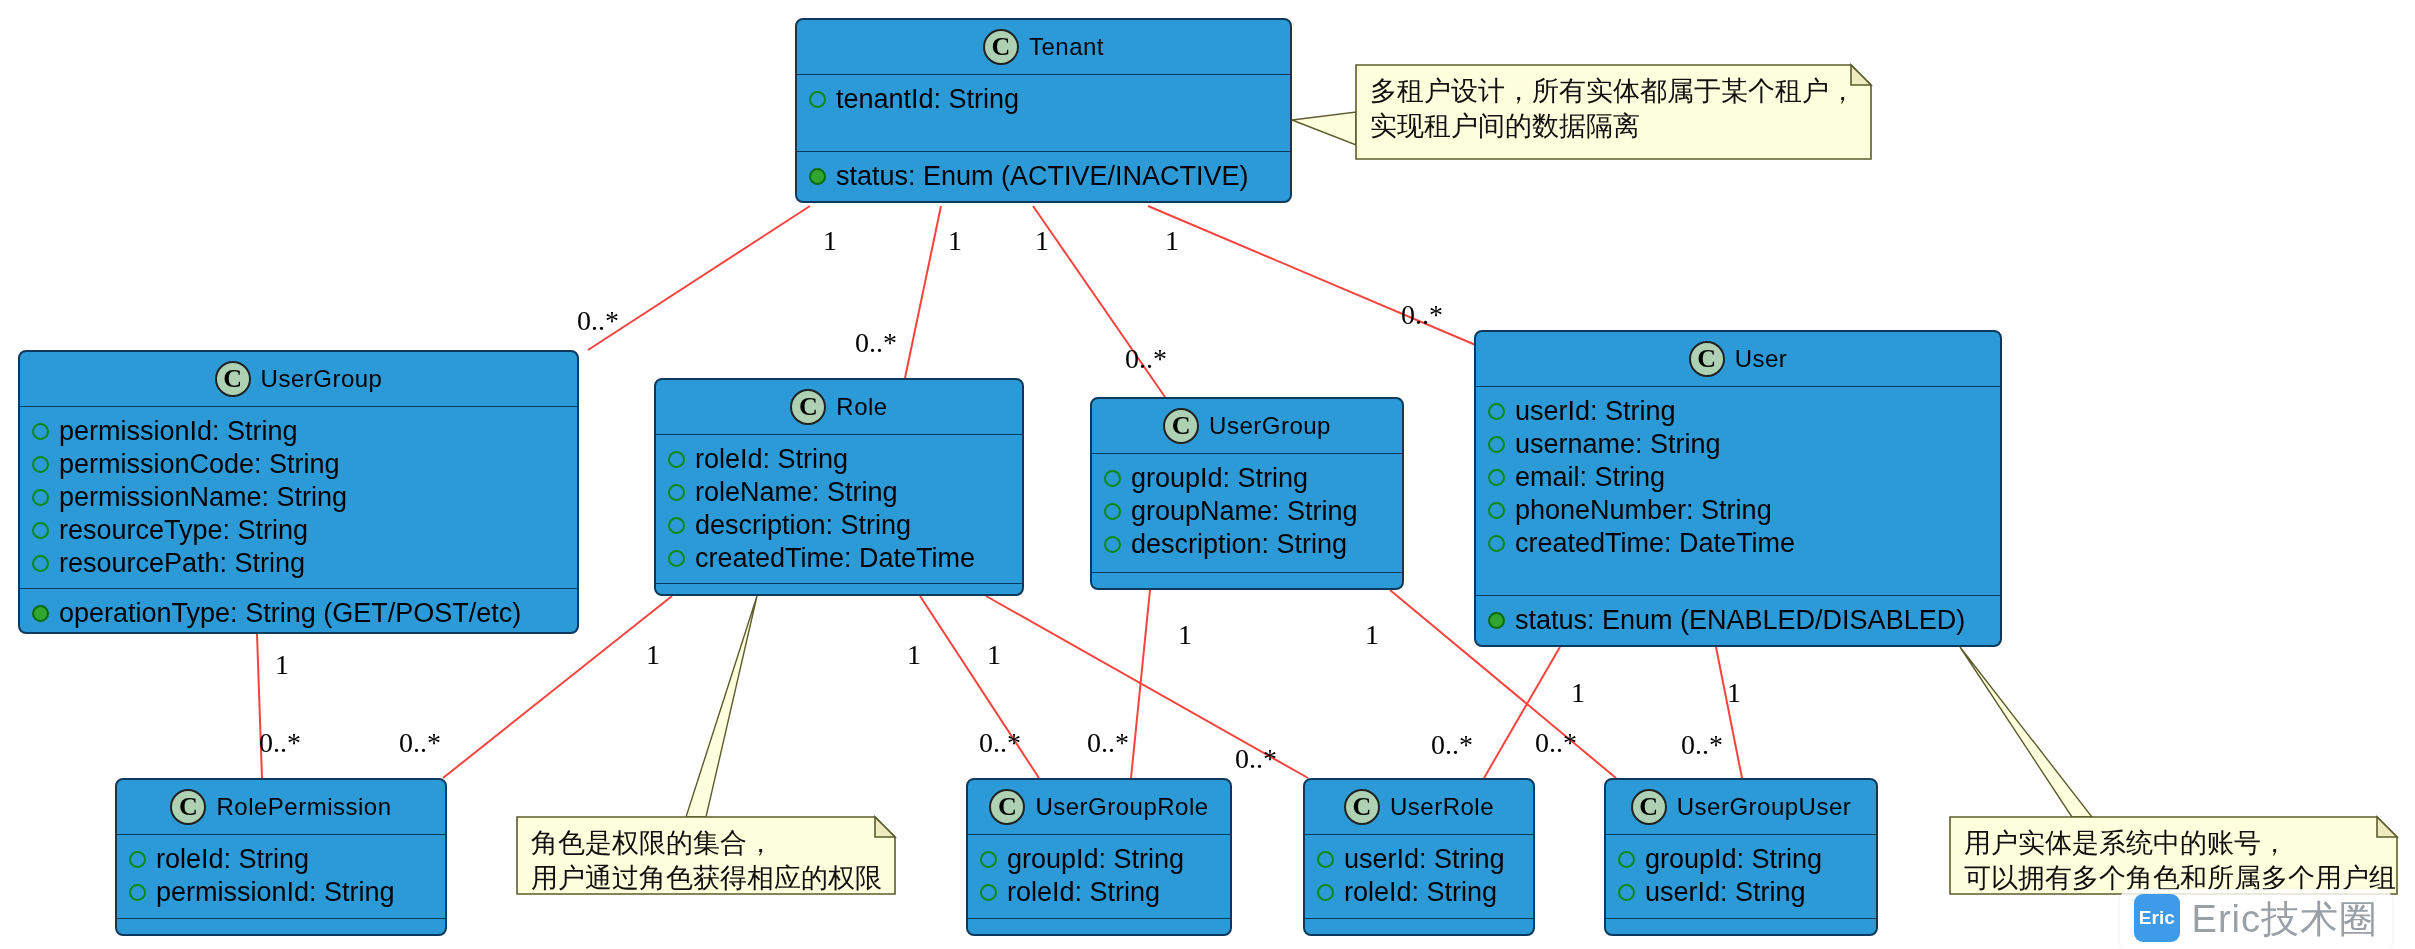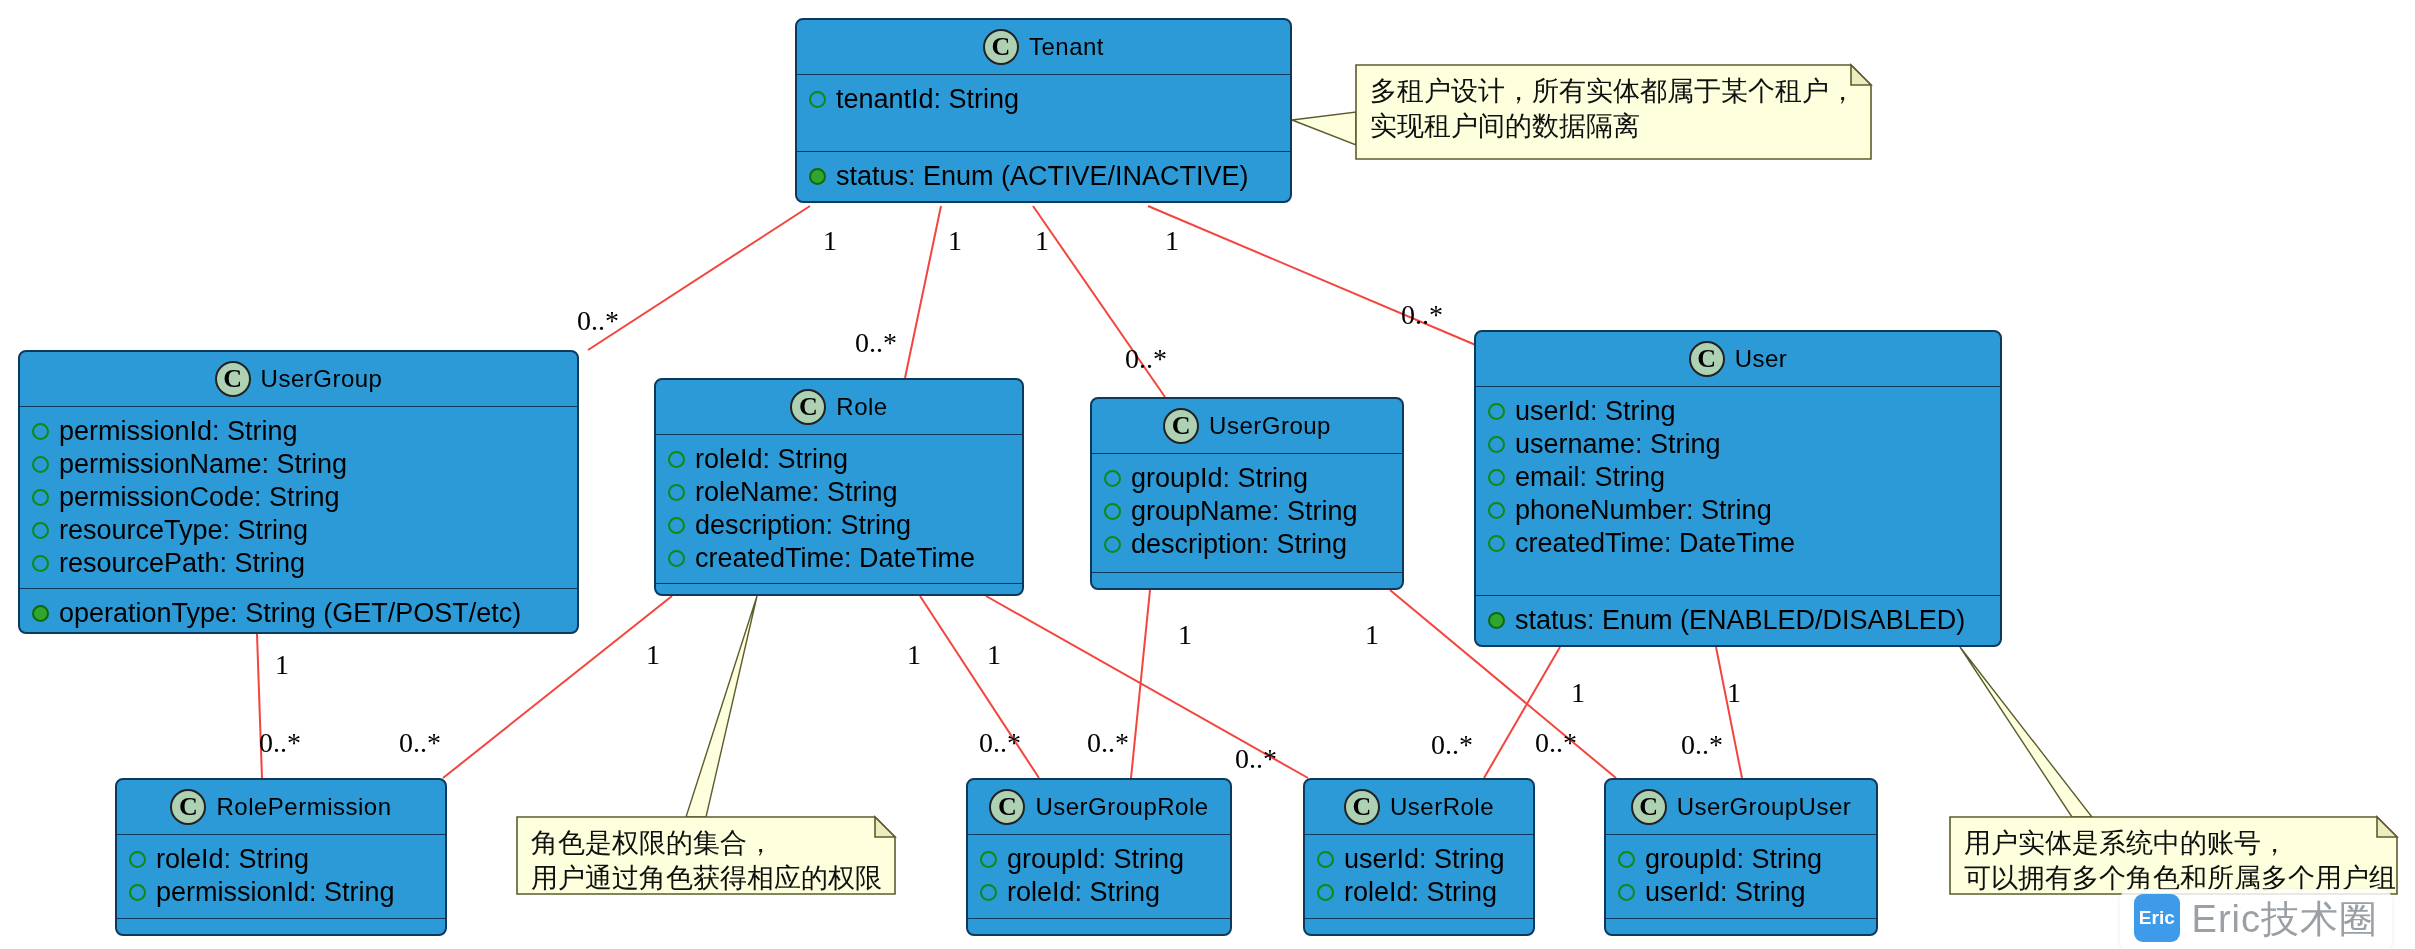--- a/index.html
+++ b/index.html
@@ -116,25 +116,25 @@
           <span class="c-circle">C</span>
           <span class="class-name">UserGroup</span>
         </div>
         <div class="compartment grow">
           <div class="attr-row">
             <span class="vis-ico vis-hollow"></span>
             <span>permissionId: String</span>
           </div>
           <div class="attr-row">
             <span class="vis-ico vis-hollow"></span>
+            <span>permissionCode: String</span>
+          </div>
+          <div class="attr-row">
+            <span class="vis-ico vis-hollow"></span>
             <span>permissionName: String</span>
-          </div>
-          <div class="attr-row">
-            <span class="vis-ico vis-hollow"></span>
-            <span>permissionCode: String</span>
           </div>
           <div class="attr-row">
             <span class="vis-ico vis-hollow"></span>
             <span>resourceType: String</span>
           </div>
           <div class="attr-row">
             <span class="vis-ico vis-hollow"></span>
             <span>resourcePath: String</span>
           </div>
         </div>

